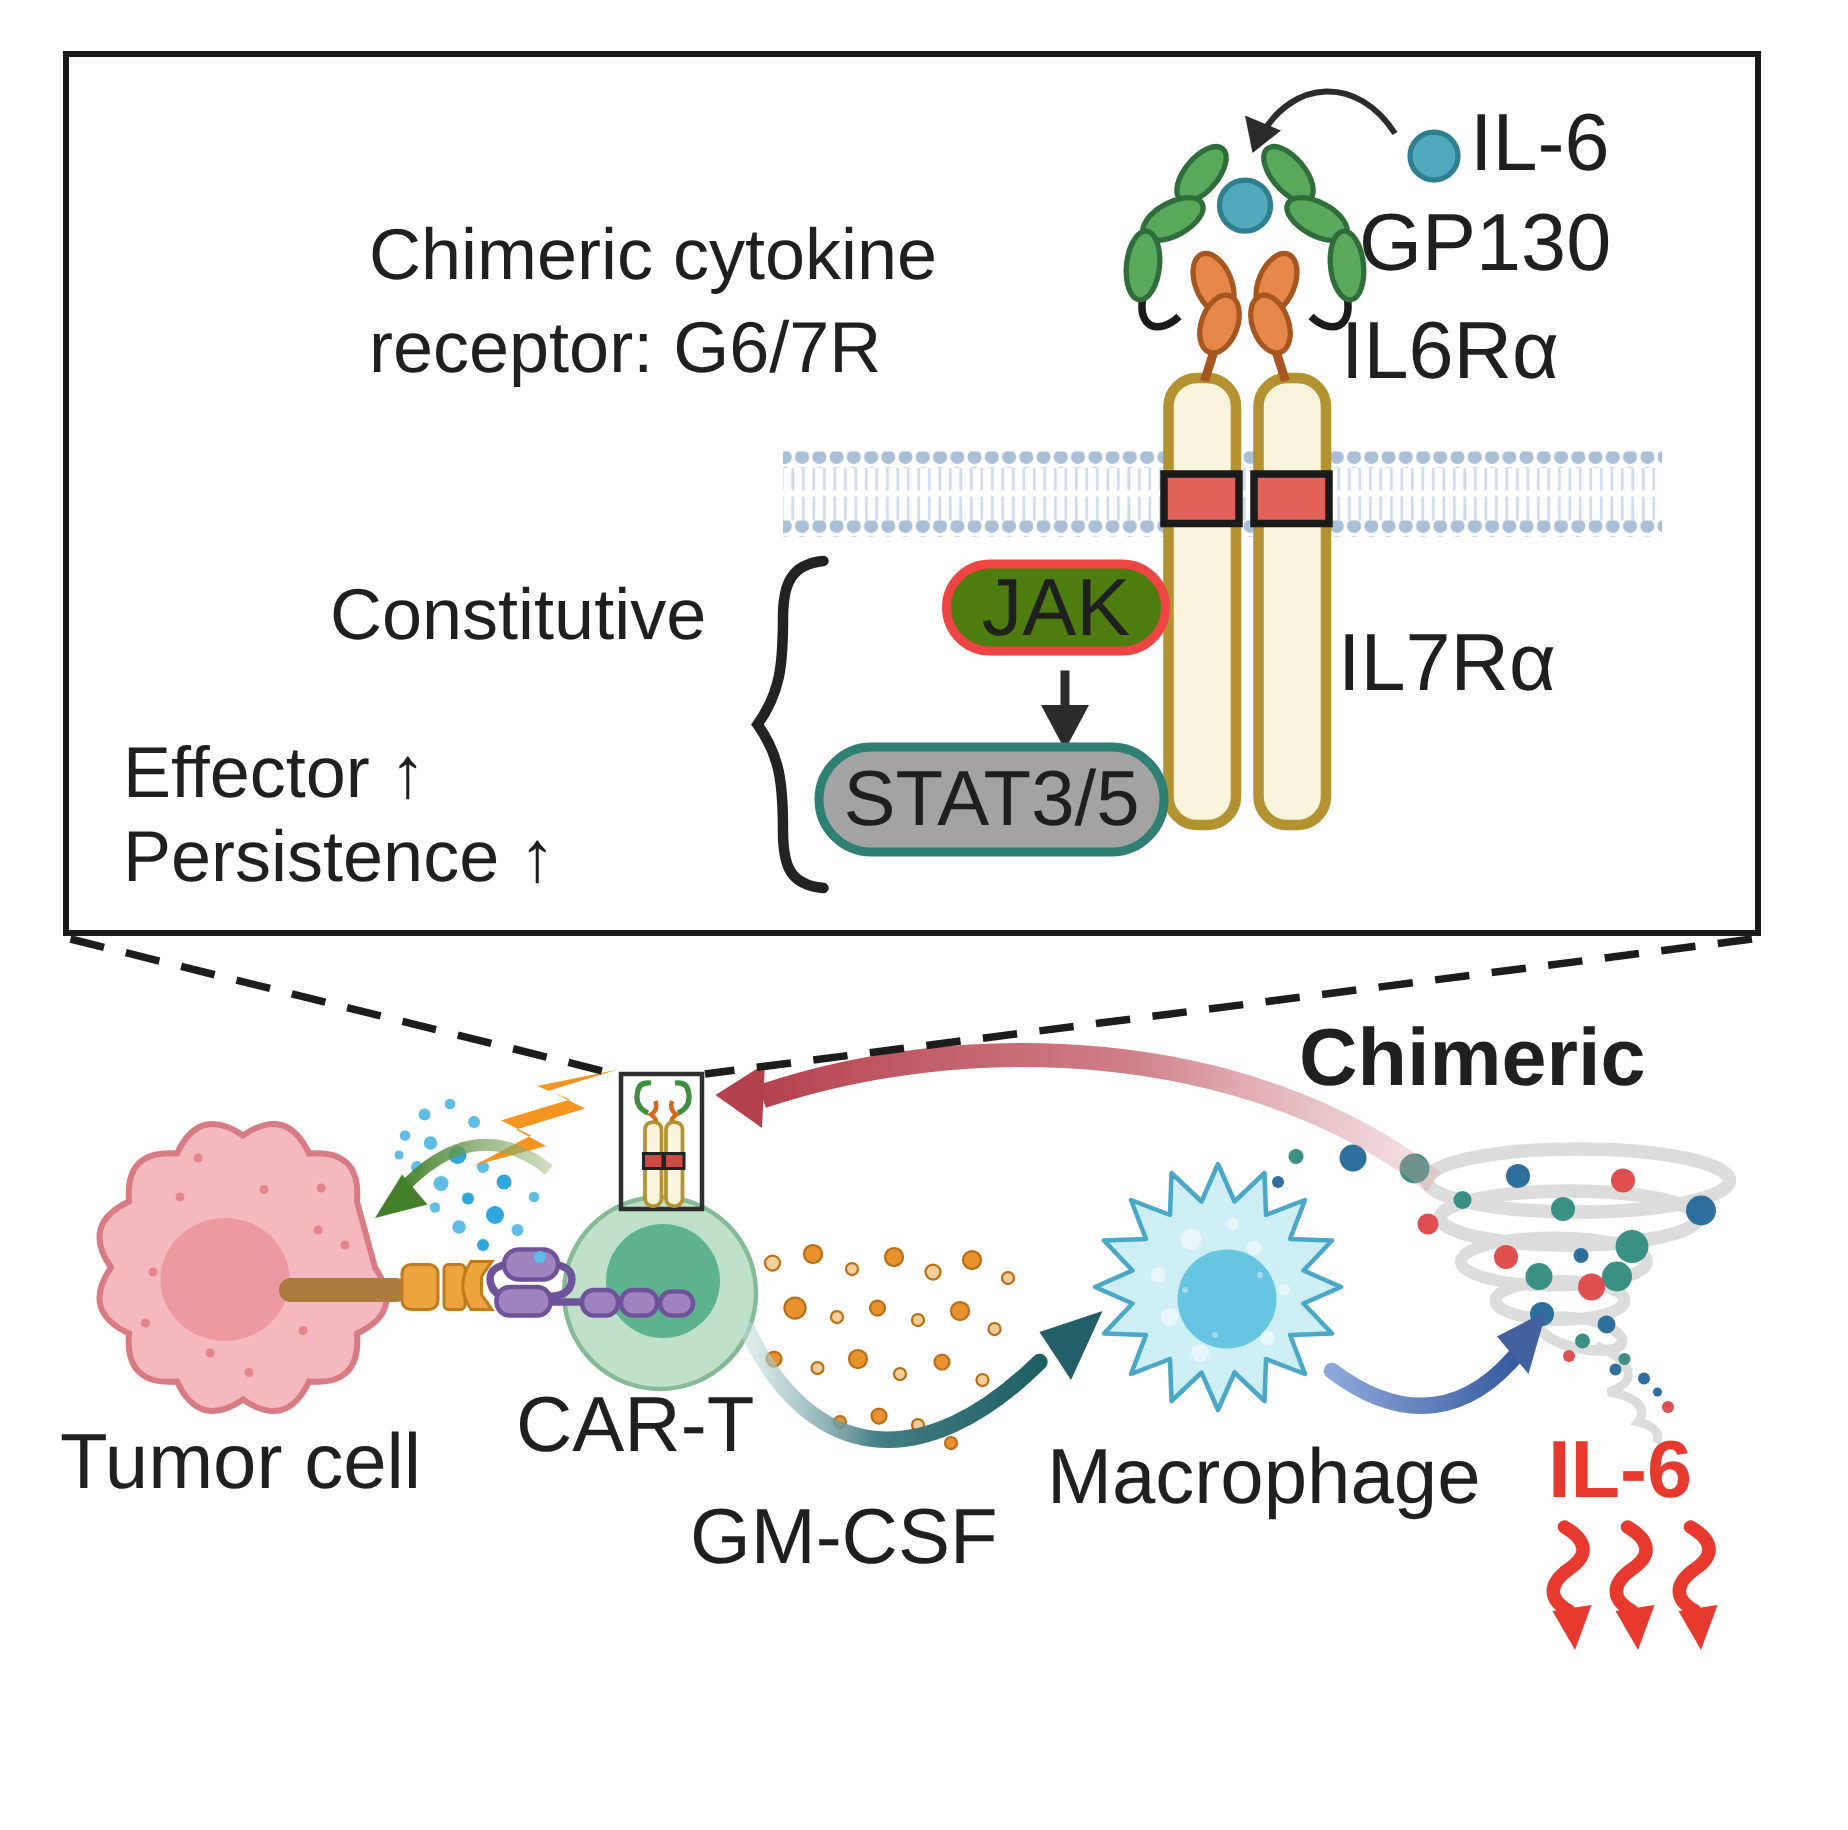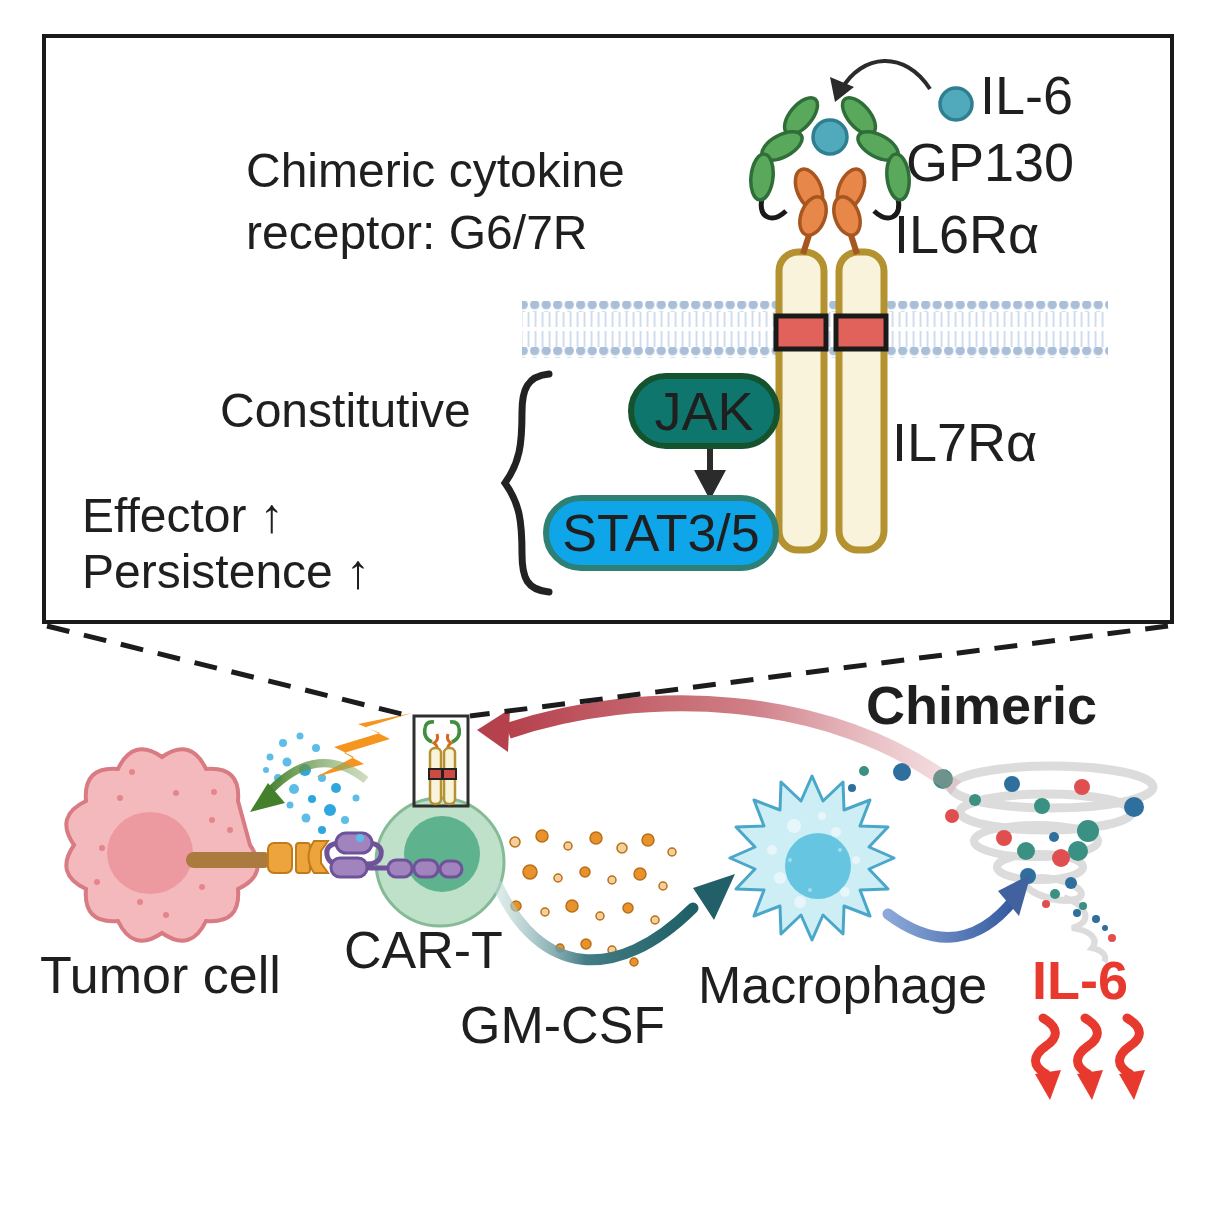--- a/index.html
+++ b/index.html
@@ -6,24 +6,24 @@
   #canvas{position:relative;width:1232px;height:1220px;background:#fff;overflow:hidden;
           font-family:"Liberation Sans", sans-serif;color:#1f1f1f;}
   #art{position:absolute;left:0;top:0;width:1232px;height:1220px;}
   .lbl{position:absolute;white-space:nowrap;font-size:52px;line-height:1.1;color:#1f1f1f;}
   .lbl.small{font-size:48px;}
   .lbl.big{font-size:54px;}
   .lbl.bold{font-weight:bold;}
   .lbl.red{color:#e8392e;font-weight:bold;}
   .pill{position:absolute;display:flex;align-items:center;justify-content:center;
         box-sizing:border-box;white-space:nowrap;}
-  #jak-pill{left:628px;top:373px;width:152px;height:76px;border-radius:38px;
-        background:#0f766e;border:6px solid #14532d;font-size:54px;}
+  #jak-pill{left:628px;top:373px;width:152px;height:64px;border-radius:38px;
+        background:#4d7c0f;border:6px solid #ef4444;font-size:54px;}
   #stat-pill{left:543px;top:495px;width:236px;height:76px;border-radius:40px;
-        background:#0ea5e9;border:6px solid #2e7f74;font-size:52px;}
+        background:#a3a3a3;border:6px solid #2e7f74;font-size:52px;}
   #title{position:absolute;left:246px;top:140px;font-size:48px;line-height:62px;white-space:nowrap;}
 </style>
 </head>
 <body>
 
 <div id="canvas">
 
 <svg id="art" viewBox="0 0 1232 1220">
   <defs>
     <pattern id="memdots" patternUnits="userSpaceOnUse" width="11.5" height="11.5">

